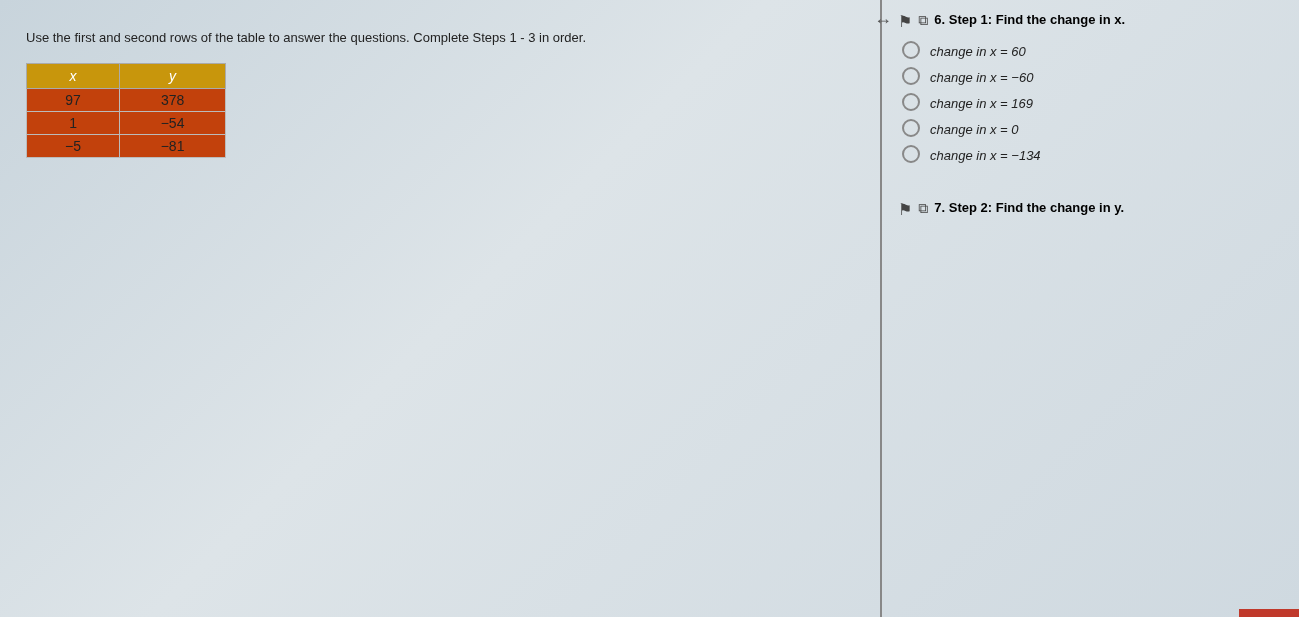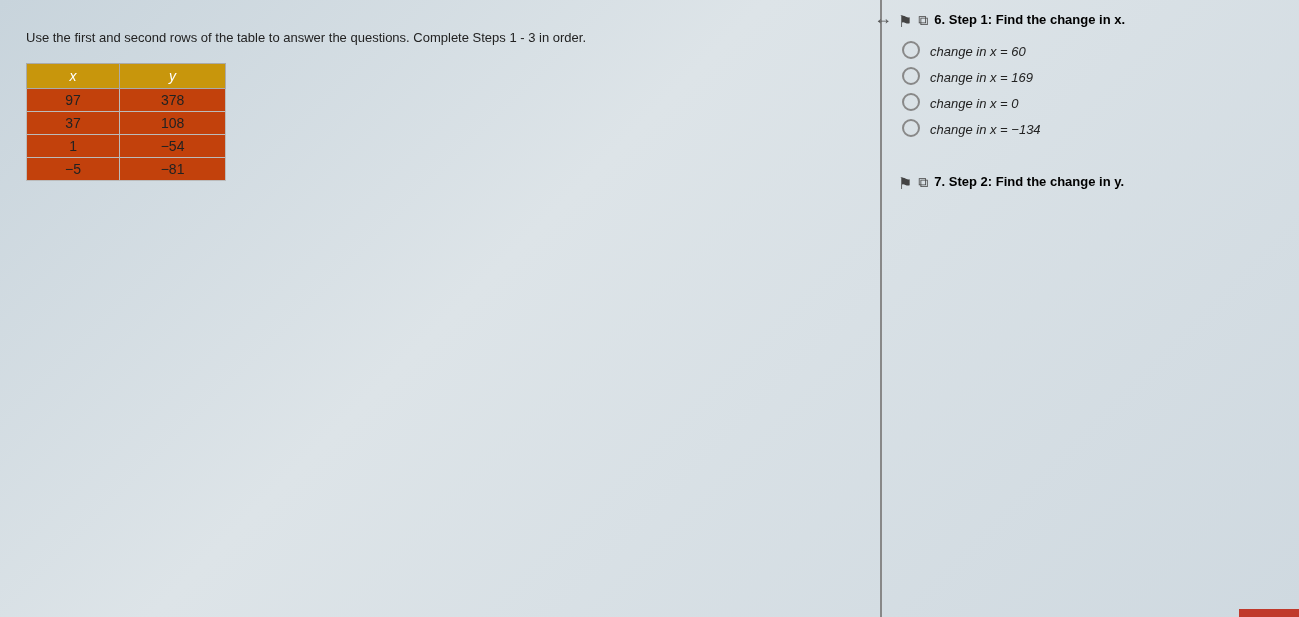--- a/index.html
+++ b/index.html
@@ -180,24 +180,20 @@
           <th><i>x</i></th>
           <th><i>y</i></th>
         </tr>
       </thead>
       <tbody id="table-body">
       <tr>
             <td>97</td>
             <td>378</td>
           </tr>
           <tr>
-            <td>37</td>
-            <td>108</td>
-          </tr>
-          <tr>
             <td>1</td>
             <td>−54</td>
           </tr>
           <tr>
             <td>−5</td>
             <td>−81</td>
           </tr>
         </tbody>
     </table>
   </div>
@@ -214,20 +210,24 @@
       <span class="copy-icon">⧉</span>
       <span class="question-title">6. Step 1: Find the change in x.</span>
     </div>
     <div id="options-q6">
         <div class="option-row">
           <div class="radio-btn"></div>
           <span class="option-label">change in x = 60</span>
         </div>
         <div class="option-row">
           <div class="radio-btn"></div>
+          <span class="option-label">change in x = −60</span>
+        </div>
+        <div class="option-row">
+          <div class="radio-btn"></div>
           <span class="option-label">change in x = 169</span>
         </div>
         <div class="option-row">
           <div class="radio-btn"></div>
           <span class="option-label">change in x = 0</span>
         </div>
         <div class="option-row">
           <div class="radio-btn"></div>
           <span class="option-label">change in x = −134</span>
         </div>

